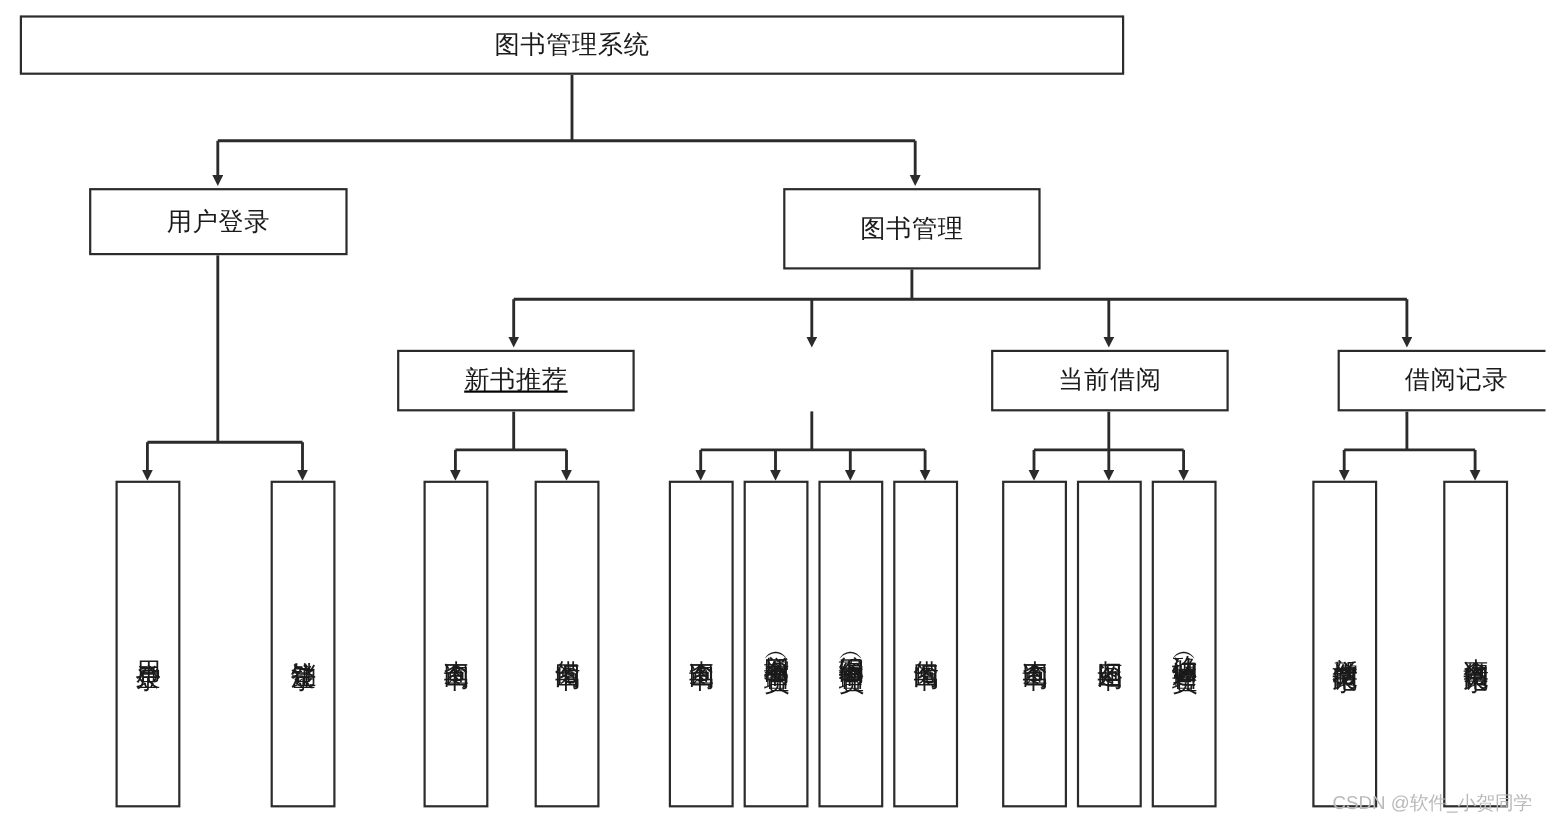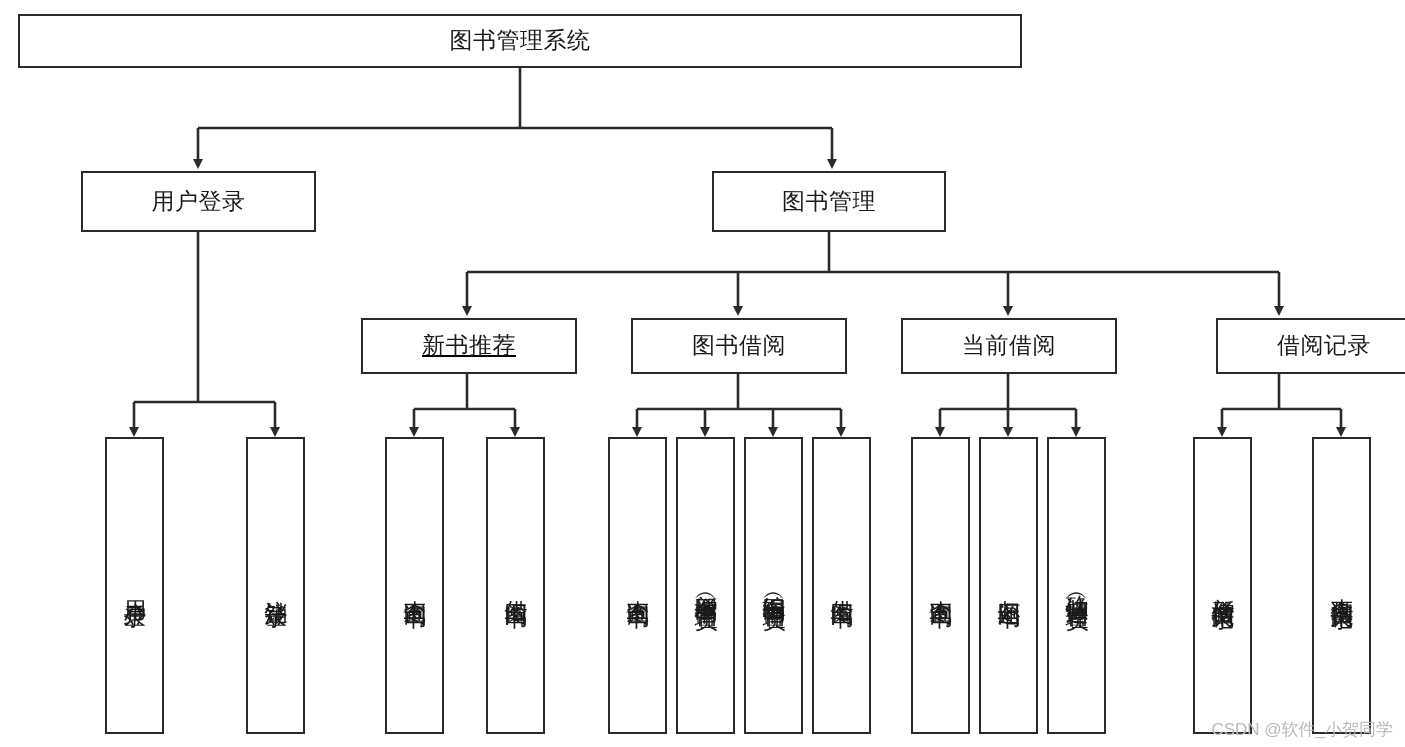--- a/index.html
+++ b/index.html
@@ -134,30 +134,27 @@
     </g>
   </svg>
 
   <div class="node root horizontal" style="left:18px; top:14px; width:1004px; height:54px;">
     <span class="node-label">图书管理系统</span>
   </div>
 
   <div class="node horizontal" style="left:81px; top:171px; width:235px; height:61px;">
     <span class="node-label">用户登录</span>
   </div>
-  <div class="node horizontal" style="left:712px; top:171px; width:234px; height:61px;">
+  <div class="node horizontal" style="left:712px; top:171px; width:234px; height:74px;">
     <span class="node-label">图书管理</span>
   </div>
 
   <div class="node horizontal" style="left:361px; top:318px; width:216px; height:56px;text-decoration:underline;">
     <span class="node-label">新书推荐</span>
   </div>
-  <div class="node horizontal" style="left:631px; top:318px; width:216px; height:56px;">
-    <span class="node-label">图书借阅</span>
-  </div>
   <div class="node horizontal" style="left:901px; top:318px; width:216px; height:56px;">
     <span class="node-label">当前借阅</span>
   </div>
   <div class="node horizontal" style="left:1171px; top:318px; width:216px; height:56px;margin-left:45px;">
     <span class="node-label">借阅记录</span>
   </div>
 
   <div class="node vertical" style="left:105px; top:437px; width:59px; height:297px;">
     <span class="node-label">用户登录</span>
   </div>

